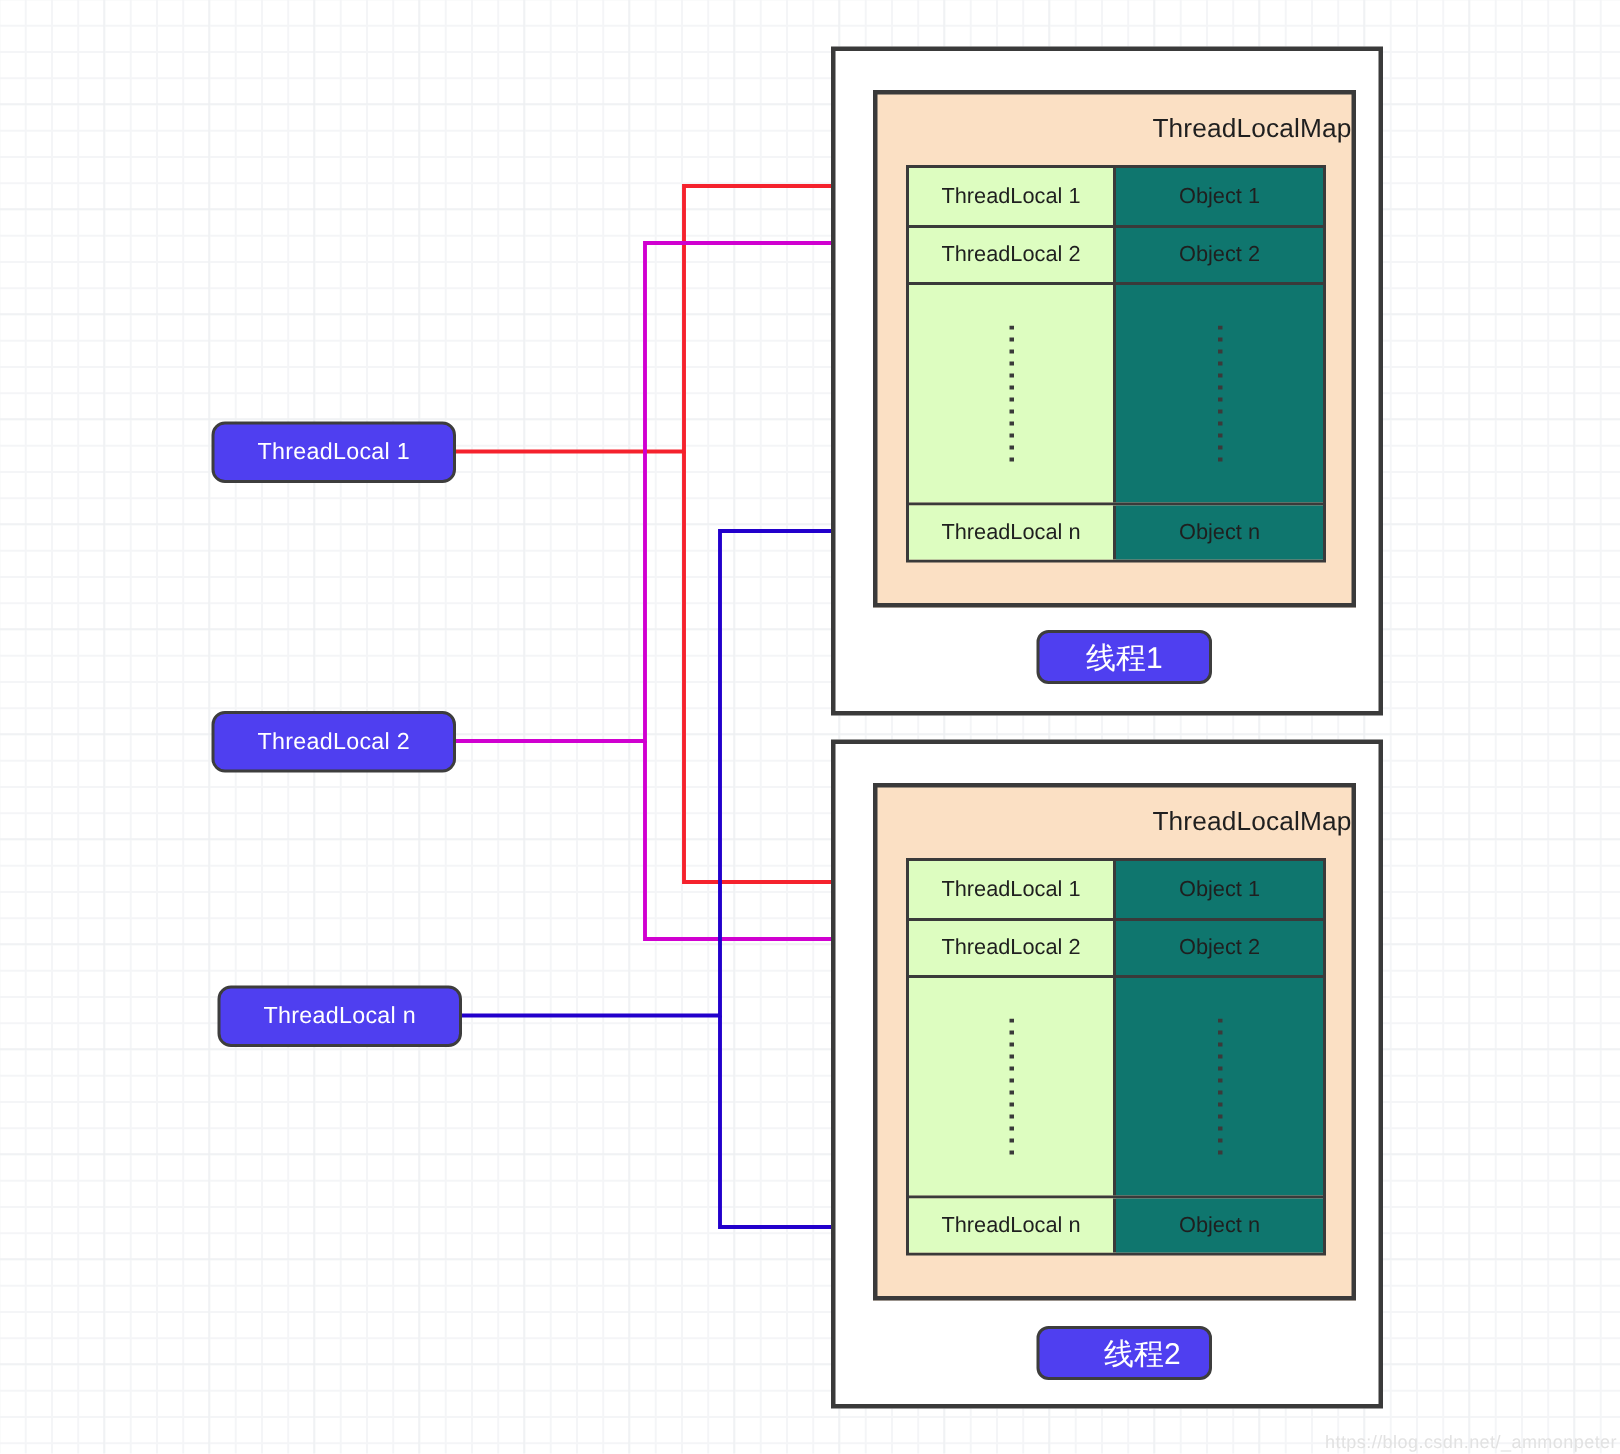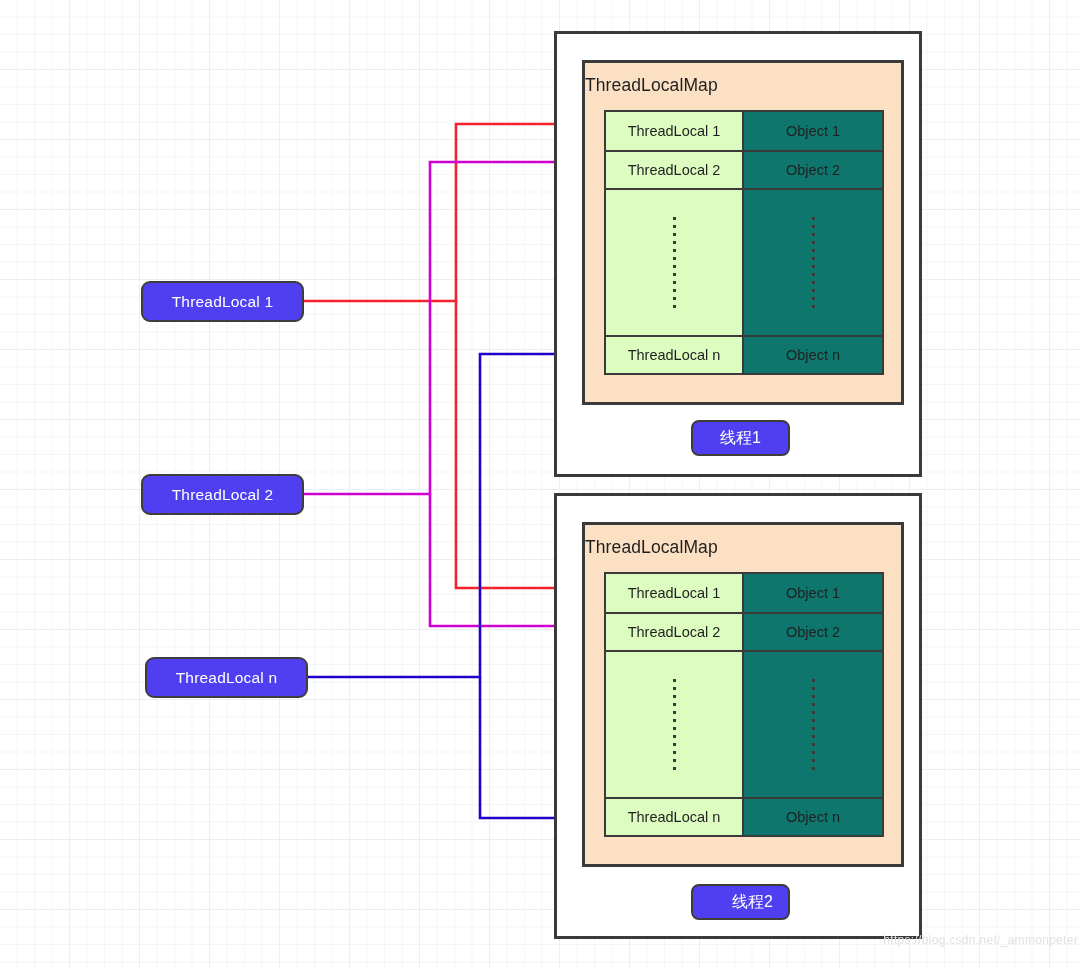--- a/index.html
+++ b/index.html
@@ -57,21 +57,21 @@
     position: absolute;
     left: 25px;
     top: 26px;
     width: 322px;
     height: 345px;
     background: #fbe0c4;
     border: 3px solid #3a3a3a;
     box-sizing: border-box;
   }
   .tlm-title {
-    text-align: left;
+    text-align: right;
     font-size: 17.5px;
     color: #1f1f1f;
     padding-top: 12px;
     letter-spacing: .1px;
   }
 
   
   .map-table {
     position: absolute;
     left: 19px;
@@ -125,40 +125,40 @@
     color: #ffffff;
     font-size: 15.5px;
     letter-spacing: .2px;
   }
   #tl-1 { left: 141px; top: 281px; width: 163px; height: 41px; }
   #tl-2 { left: 141px; top: 474px; width: 163px; height: 41px; }
   #tl-n { left: 145px; top: 657px; width: 163px; height: 41px; }
 
   .thread-label {
     position: absolute;
-    width: 99px;
+    width: 117px;
     height: 36px;
     background: #4f3ff0;
     border: 2.5px solid #3d3d3d;
     border-radius: 8px;
     box-sizing: border-box;
     display: flex;
     align-items: center;
     justify-content: center;
     color: #ffffff;
-    font-size: 16px;
+    font-size: 20px;
   }
   #thread-label-1 { left: 691px; top: 420px; }
   #thread-label-2 { left: 691px; top: 884px; padding-left: 24px; }
 
   
   #watermark {
     position: absolute;
     right: 2px;
-    bottom: 22px;
+    bottom: 1px;
     font-size: 12px;
     color: #e2e2e2;
     letter-spacing: .3px;
     white-space: nowrap;
   }
 </style>
 </head>
 <body>
 
 <div id="canvas">

